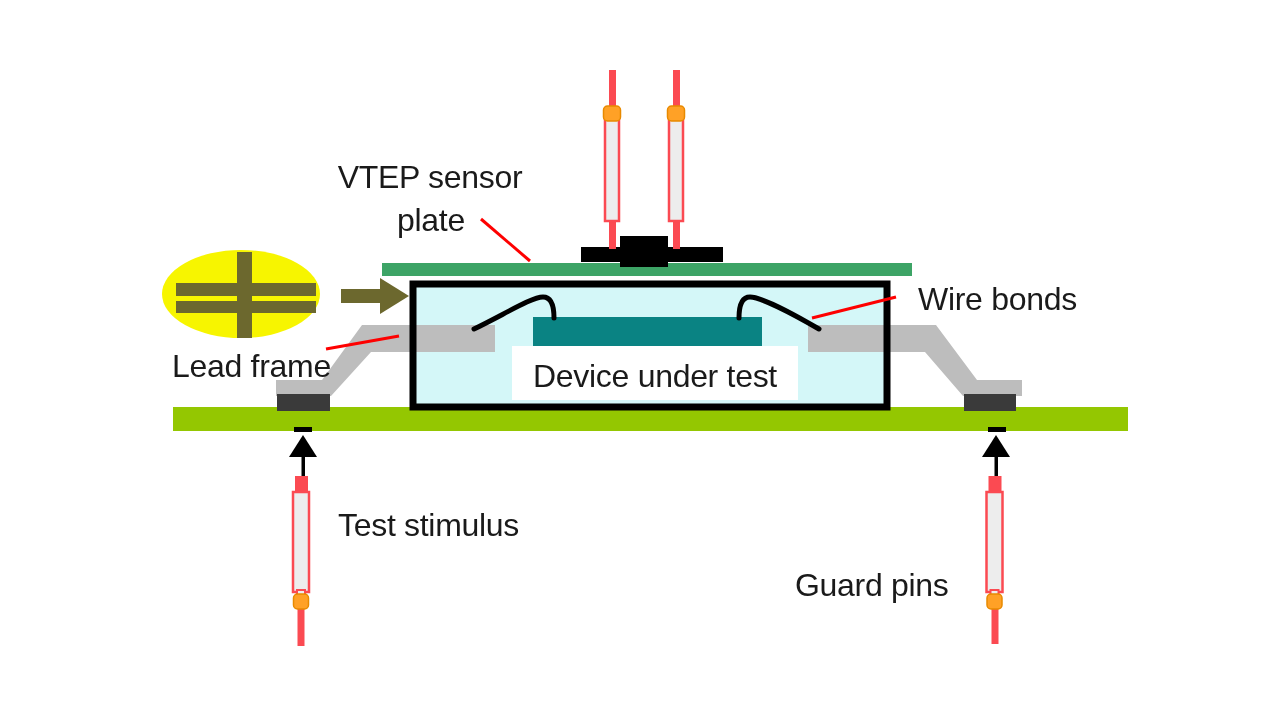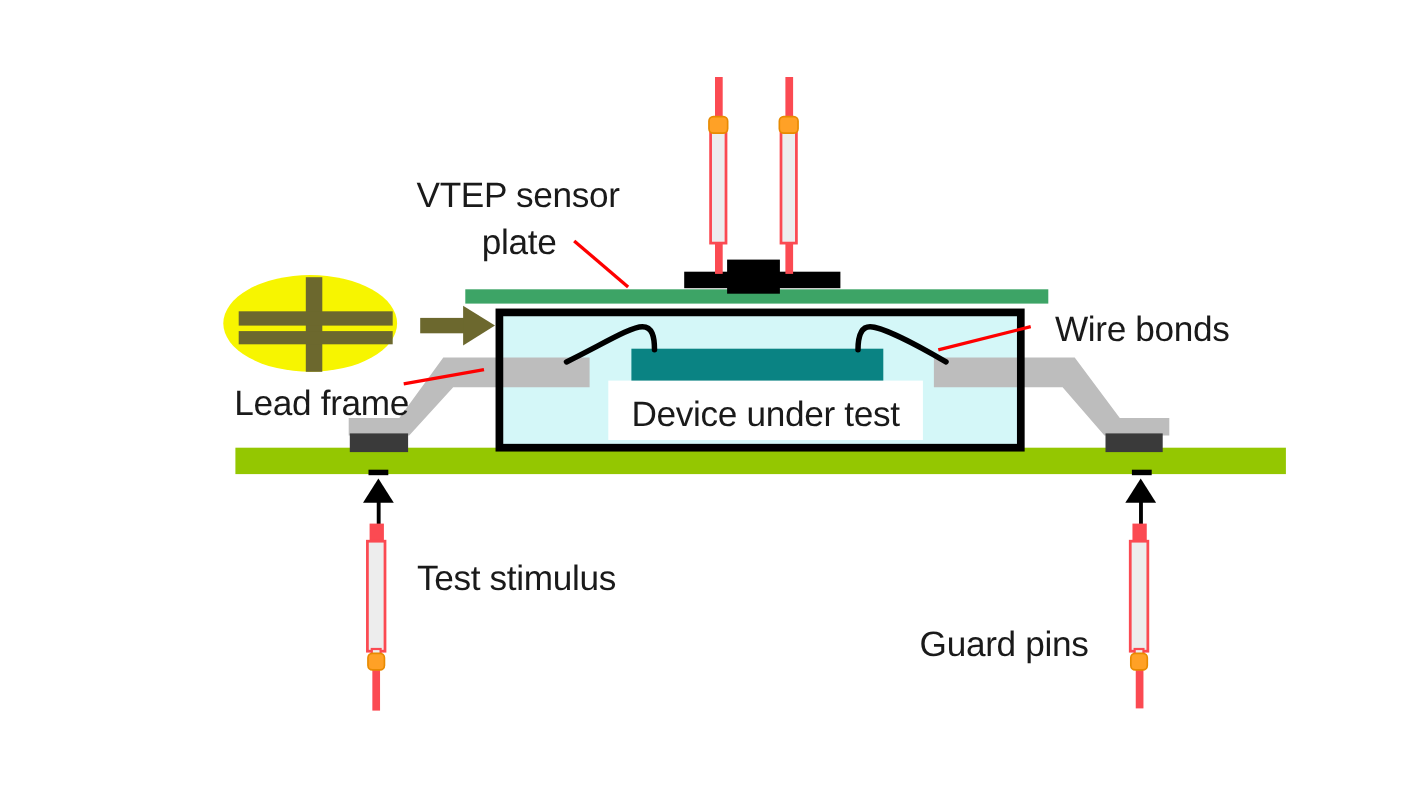--- a/index.html
+++ b/index.html
@@ -3,21 +3,20 @@
 <meta charset="utf-8">
 <style>
   html, body { margin: 0; padding: 0; background: #ffffff; }
   .stage {
     position: relative;
     width: 1148px;
     height: 720px;
     background: var(--bg, #ffffff);
     overflow: hidden;
     font-family: "Liberation Sans", sans-serif;
-    margin-left: 41px;
   }
   svg { position: absolute; left: 0; top: 0; }
 
   .lbl {
     font-family: "Liberation Sans", sans-serif;
     font-size: 32px;
     letter-spacing: -0.3px;
     fill: var(--text-black, #1a1a1a);
   }
   .mid { text-anchor: middle; }

